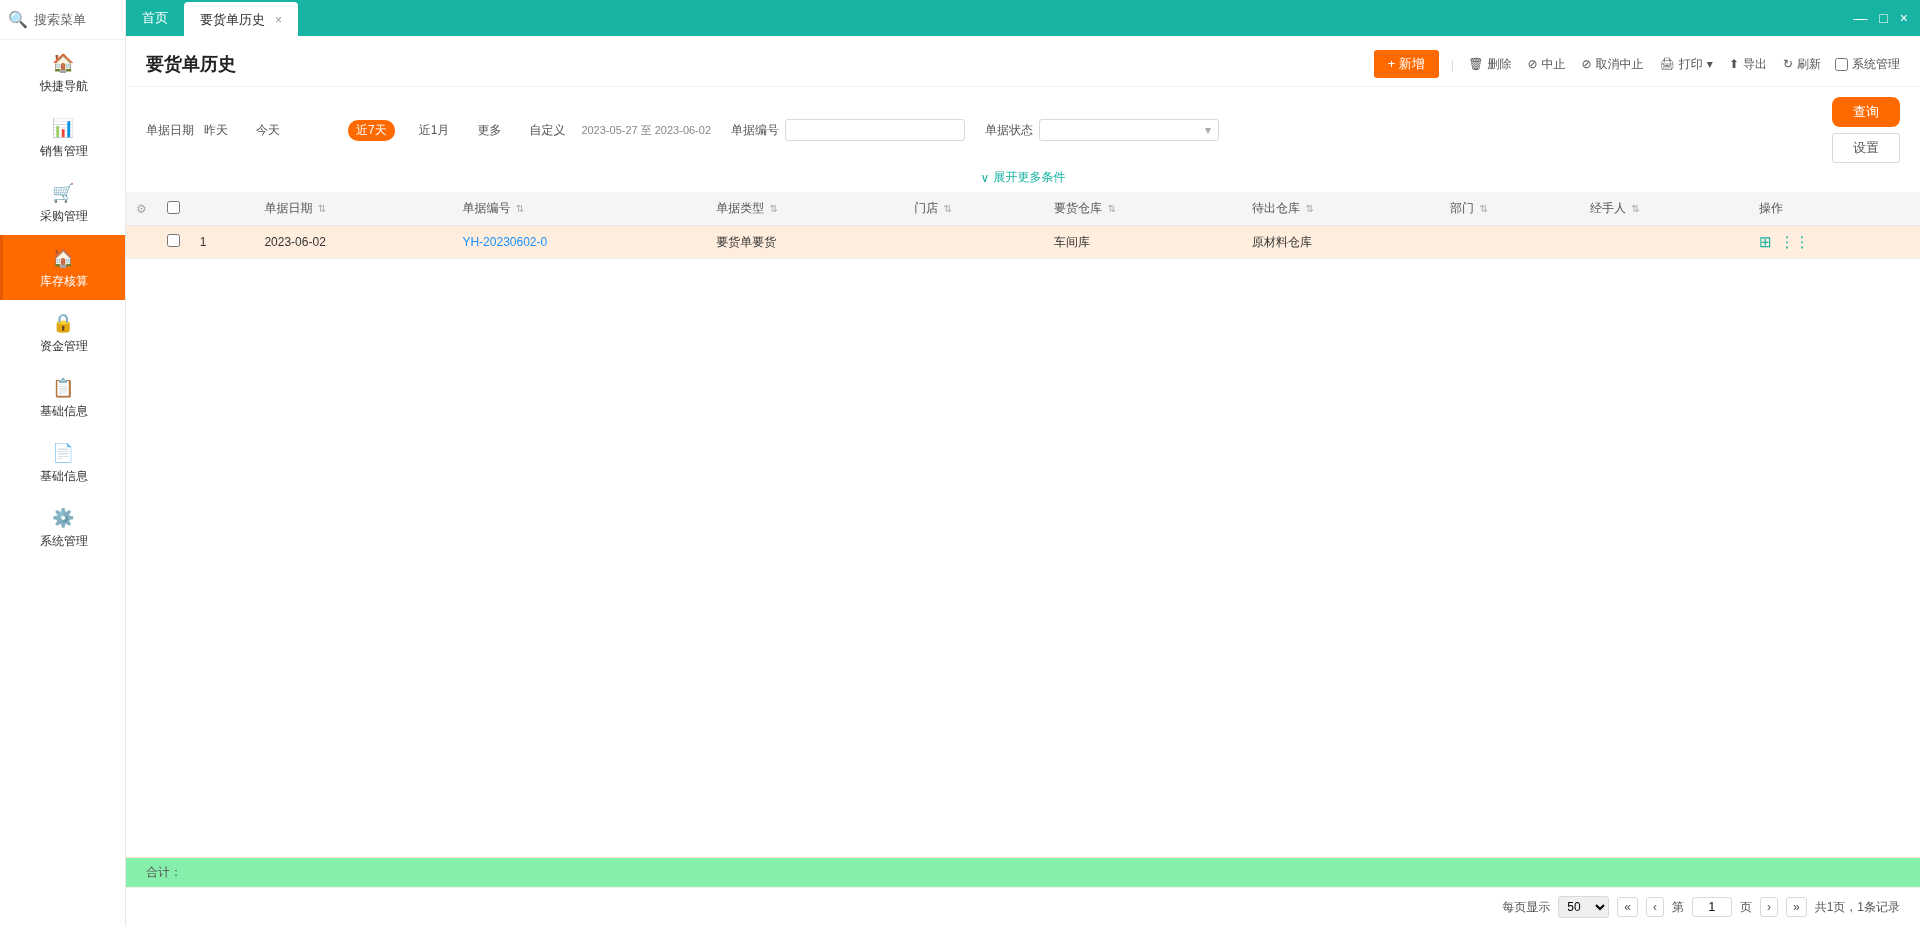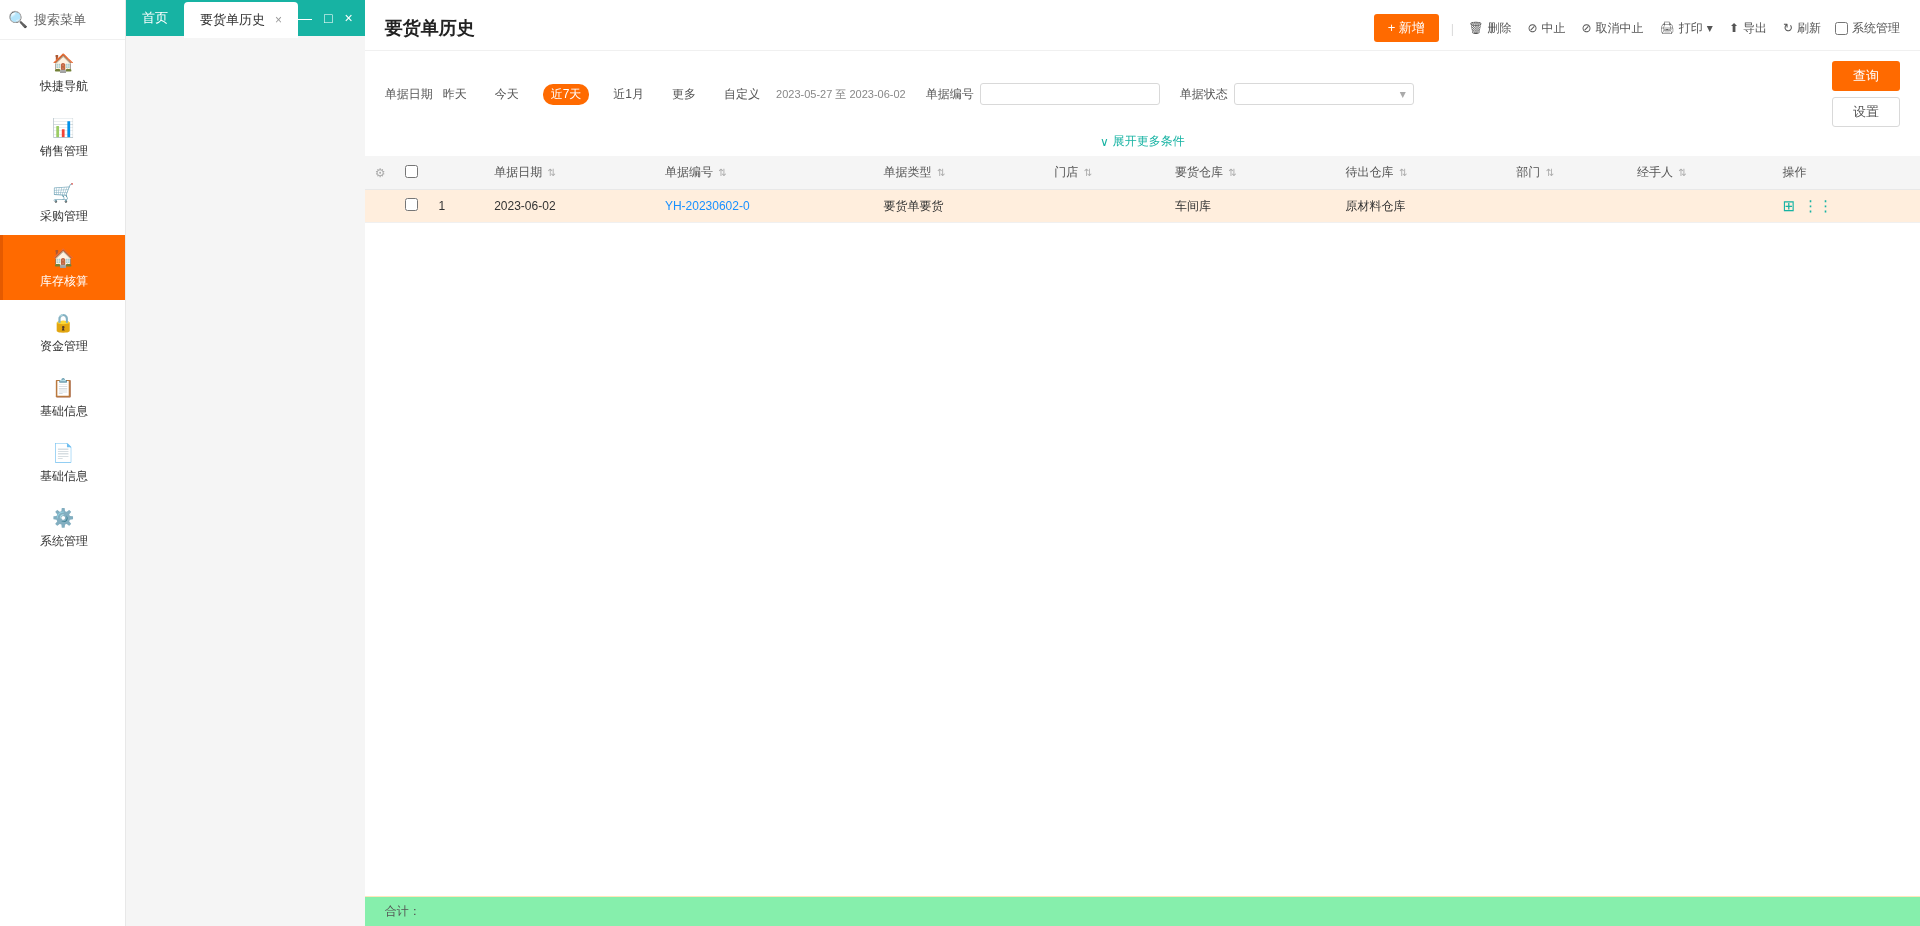--- a/index.html
+++ b/index.html
@@ -25,21 +25,21 @@
       font-size: 12px;
       gap: 4px;
       border-left: 3px solid transparent;
     }
     .sidebar-item.active { background: #ff6a00; color: #fff; border-left: 3px solid #e55a00; }
     .sidebar-item .icon { font-size: 18px; }
     .sidebar-search { padding: 10px 8px; display: flex; align-items: center; gap: 6px; font-size: 13px; color: #666; border-bottom: 1px solid #f0f0f0; cursor: pointer; }
     .sidebar-search .icon { font-size: 16px; }
 
     
-    .main { flex: 1; display: flex; overflow: hidden; }
+    .main { flex: 1; display: flex; flex-direction: column; overflow: hidden; }
 
     
     .topbar {
       height: 36px;
       background: #17b3a3;
       display: flex;
       align-items: center;
       padding: 0 0 0 0;
       flex-shrink: 0;
     }
@@ -94,21 +94,21 @@
       background: #fff;
       flex-shrink: 0;
     }
     .filter-row { display: flex; align-items: center; gap: 20px; flex-wrap: nowrap; }
     .filter-group { display: flex; align-items: center; gap: 6px; }
     .filter-label { color: #555; font-size: 12px; white-space: nowrap; }
     .filter-date-btns { display: flex; align-items: center; gap: 20px; }
     .date-btn {
       font-size: 12px; color: #555; cursor: pointer; padding: 2px 4px; border-radius: 3px;
     }
-    .date-btn.active { background: #ff6a00; color: #fff; border-radius: 10px; padding: 2px 8px; }
+    .date-btn.active { background: #ff6a00; color: #fff; border-radius: 10px; padding: 2px 8px; margin-left: 44px; }
     .date-range { font-size: 11px; color: #888; margin-left: 6px; }
     .filter-input {
       border: 1px solid #d9d9d9; border-radius: 3px; padding: 3px 8px;
       font-size: 12px; width: 180px; outline: none; color: #333;
     }
     .filter-select-container { position: relative; display: flex; align-items: center; }
     .filter-select {
       border: 1px solid #d9d9d9; border-radius: 3px; padding: 3px 28px 3px 8px;
       font-size: 12px; width: 180px; outline: none; color: #333; appearance: none;
       background: #fff; cursor: pointer;
@@ -163,21 +163,21 @@
       border-radius: 3px; background: #fff; font-size: 12px;
     }
     .page-input {
       border: 1px solid #d9d9d9; border-radius: 3px; padding: 2px 4px;
       font-size: 12px; width: 40px; text-align: center; outline: none;
     }
     .total-info { color: #555; }
 
     
     .query-btn {
-      background: #ff6a00; color: #fff; border: none; border-radius: 3px;
+      background: #ff6a00; color: #fff; border: none; border-radius: 8px;
       padding: 6px 12px; font-size: 13px; cursor: pointer; display: block;
     }
     .settings-btn {
       background: #fff; color: #555; border: 1px solid #d9d9d9; border-radius: 3px;
       padding: 5px 20px; font-size: 13px; cursor: pointer; display: block; margin-top: 6px;
     }
     .filter-actions { display: flex; flex-direction: column; align-items: stretch; margin-left: auto; }
 
     
     .display-cells-label { display: flex; align-items: center; gap: 4px; font-size: 12px; color: #555; }
@@ -393,14 +393,30 @@
       </td>
     </tr>
           </tbody>
       </table>
     </div>
 
     <div class="summary-bar">
       <span>合计：</span>
     </div>
 
+    <div class="pagination">
+      <span class="page-size-label">每页显示</span>
+      <select class="page-size-select">
+        <option>20</option>
+        <option selected="">50</option>
+        <option>100</option>
+      </select>
+      <button class="page-nav-btn">«</button>
+      <button class="page-nav-btn">‹</button>
+      <span>第</span>
+      <input type="text" class="page-input" value="1" style="">
+      <span>页</span>
+      <button class="page-nav-btn">›</button>
+      <button class="page-nav-btn">»</button>
+      <span class="total-info">共1页，1条记录</span>
+    </div>
   </div>
 </div>
 
 </body></html>

